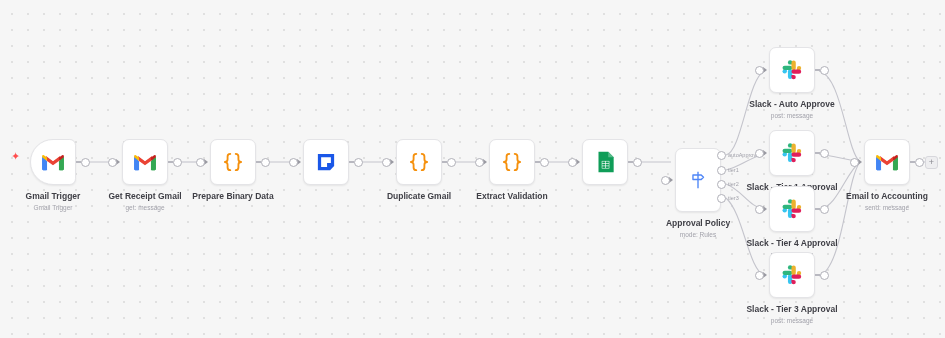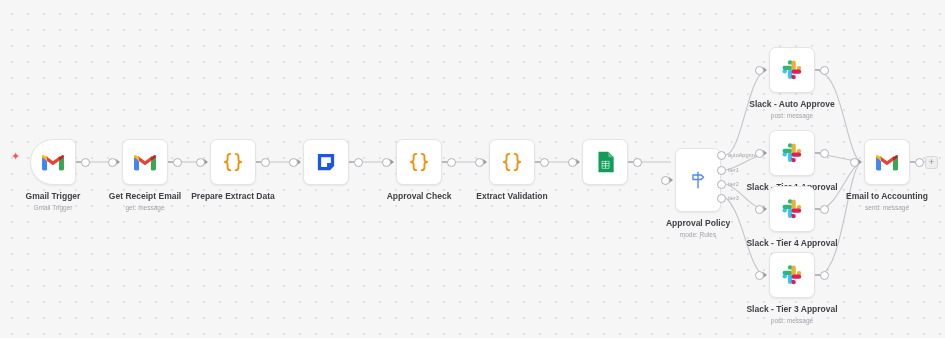--- a/index.html
+++ b/index.html
@@ -182,40 +182,40 @@
         <path fill="#4285F4" d="M4 37V15.2l9 6.8V39H6a2 2 0 0 1-2-2z"></path>
         <path fill="#34A853" d="M35 22l9-6.8V37a2 2 0 0 1-2 2h-7z"></path>
         <path fill="#FBBC05" d="M4 13a2 2 0 0 1 3.2-1.6L13 15.8V22l-9-6.8z"></path>
         <path fill="#EA4335" d="M13 15.8 24 24l11-8.2V22l-11 8.2L13 22z"></path>
         <path fill="#C5221F" d="M35 15.8l5.8-4.4A2 2 0 0 1 44 13v2.2L35 22z"></path>
       </g>
     </svg>
       </span>
     </div>
     <div class="caption" style="left: 70px; top: 191px;">
-      <div class="title">Get Receipt Email</div>
+      <div class="title">Get Receipt Gmail</div>
       <div class="sub">get: message</div>
     </div>
     <div class="stub" style="left: 110px; top: 161.4px; width: 7px;"></div>
     <div class="arrow-in" style="left: 116px; top: 159px;"></div>
     <div class="port" style="left: 173px; top: 157.5px;"></div>
     <div class="stub" style="left: 168px; top: 161.4px; width: 5px;"></div>
     <div class="port in" style="left: 108px; top: 157.5px;"></div>
     <div class="node" style="left: 210px; top: 139px;">
       <span style="display: flex;">
         <svg class="glyph" viewBox="0 0 48 48" xmlns="http://www.w3.org/2000/svg">
       <g fill="none" stroke="#F5900C" stroke-width="3.4" stroke-linecap="round" stroke-linejoin="round">
         <path d="M19 9c-4 0-5 2-5 5v5c0 3-2 5-5 5 3 0 5 2 5 5v5c0 3 1 5 5 5"></path>
         <path d="M29 9c4 0 5 2 5 5v5c0 3 2 5 5 5-3 0-5 2-5 5v5c0 3-1 5-5 5"></path>
       </g>
     </svg>
       </span>
     </div>
     <div class="caption" style="left: 158px; top: 191px;">
-      <div class="title">Prepare Extract Data</div>
+      <div class="title">Prepare Binary Data</div>
     </div>
     <div class="stub" style="left: 198px; top: 161.4px; width: 7px;"></div>
     <div class="arrow-in" style="left: 204px; top: 159px;"></div>
     <div class="port" style="left: 261px; top: 157.5px;"></div>
     <div class="stub" style="left: 256px; top: 161.4px; width: 5px;"></div>
     <div class="port in" style="left: 196px; top: 157.5px;"></div>
     <div class="node" style="left: 303px; top: 139px;">
       <span style="display: flex;">
         <svg class="glyph" viewBox="0 0 48 48" xmlns="http://www.w3.org/2000/svg">
       <path fill="#1A57E8" d="M9 9h30v22.5L31.5 39H9z"></path>
@@ -233,21 +233,21 @@
       <span style="display: flex;">
         <svg class="glyph" viewBox="0 0 48 48" xmlns="http://www.w3.org/2000/svg">
       <g fill="none" stroke="#F5900C" stroke-width="3.4" stroke-linecap="round" stroke-linejoin="round">
         <path d="M19 9c-4 0-5 2-5 5v5c0 3-2 5-5 5 3 0 5 2 5 5v5c0 3 1 5 5 5"></path>
         <path d="M29 9c4 0 5 2 5 5v5c0 3 2 5 5 5-3 0-5 2-5 5v5c0 3-1 5-5 5"></path>
       </g>
     </svg>
       </span>
     </div>
     <div class="caption" style="left: 344px; top: 191px;">
-      <div class="title">Approval Check</div>
+      <div class="title">Duplicate Gmail</div>
     </div>
     <div class="stub" style="left: 384px; top: 161.4px; width: 7px;"></div>
     <div class="arrow-in" style="left: 390px; top: 159px;"></div>
     <div class="port" style="left: 447px; top: 157.5px;"></div>
     <div class="stub" style="left: 442px; top: 161.4px; width: 5px;"></div>
     <div class="port in" style="left: 382px; top: 157.5px;"></div>
     <div class="node" style="left: 489px; top: 139px;">
       <span style="display: flex;">
         <svg class="glyph" viewBox="0 0 48 48" xmlns="http://www.w3.org/2000/svg">
       <g fill="none" stroke="#F5900C" stroke-width="3.4" stroke-linecap="round" stroke-linejoin="round">

